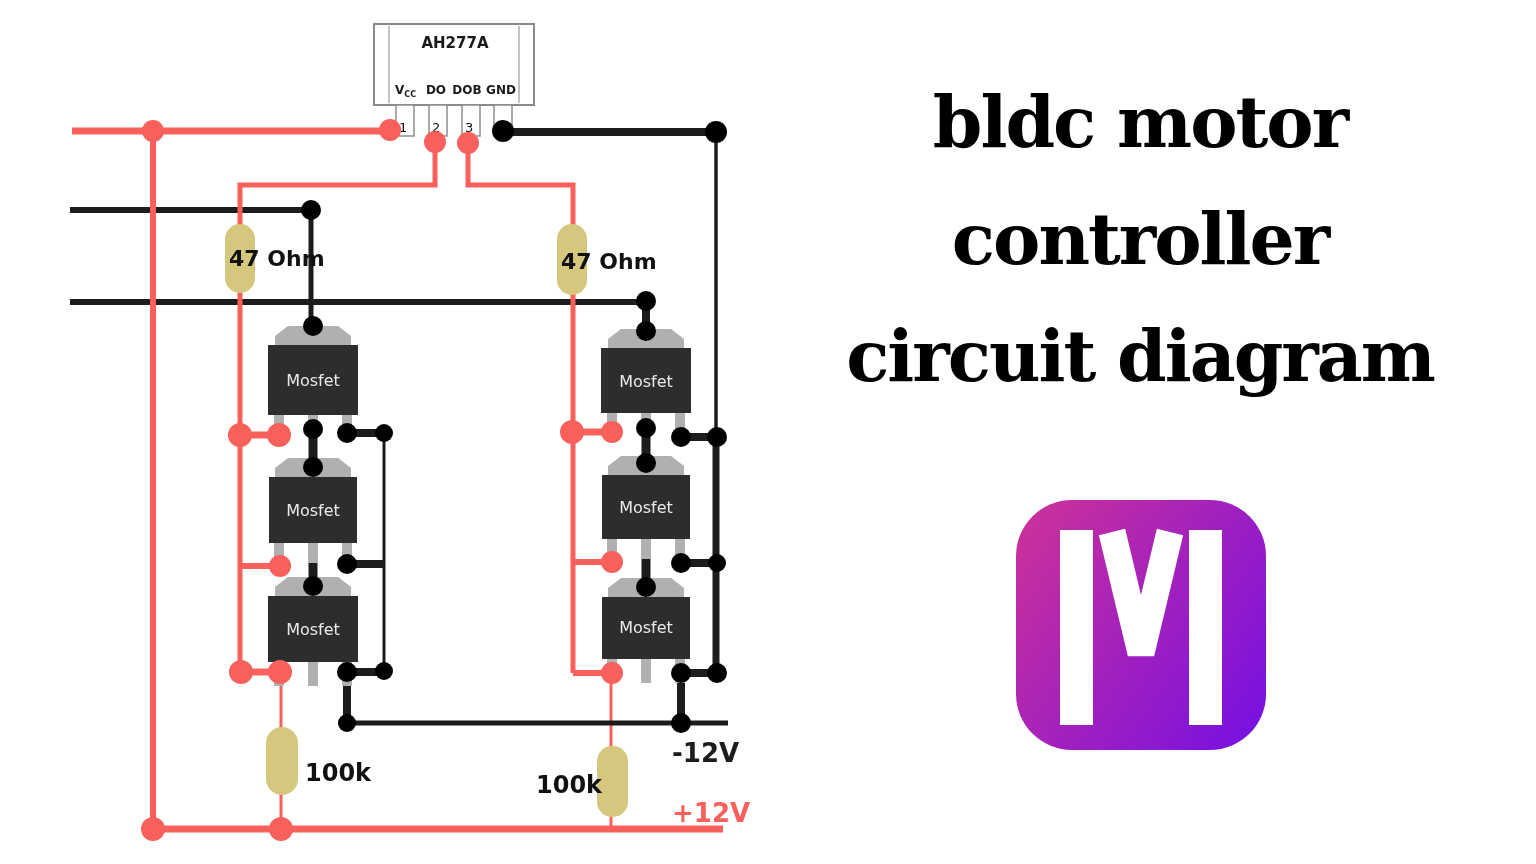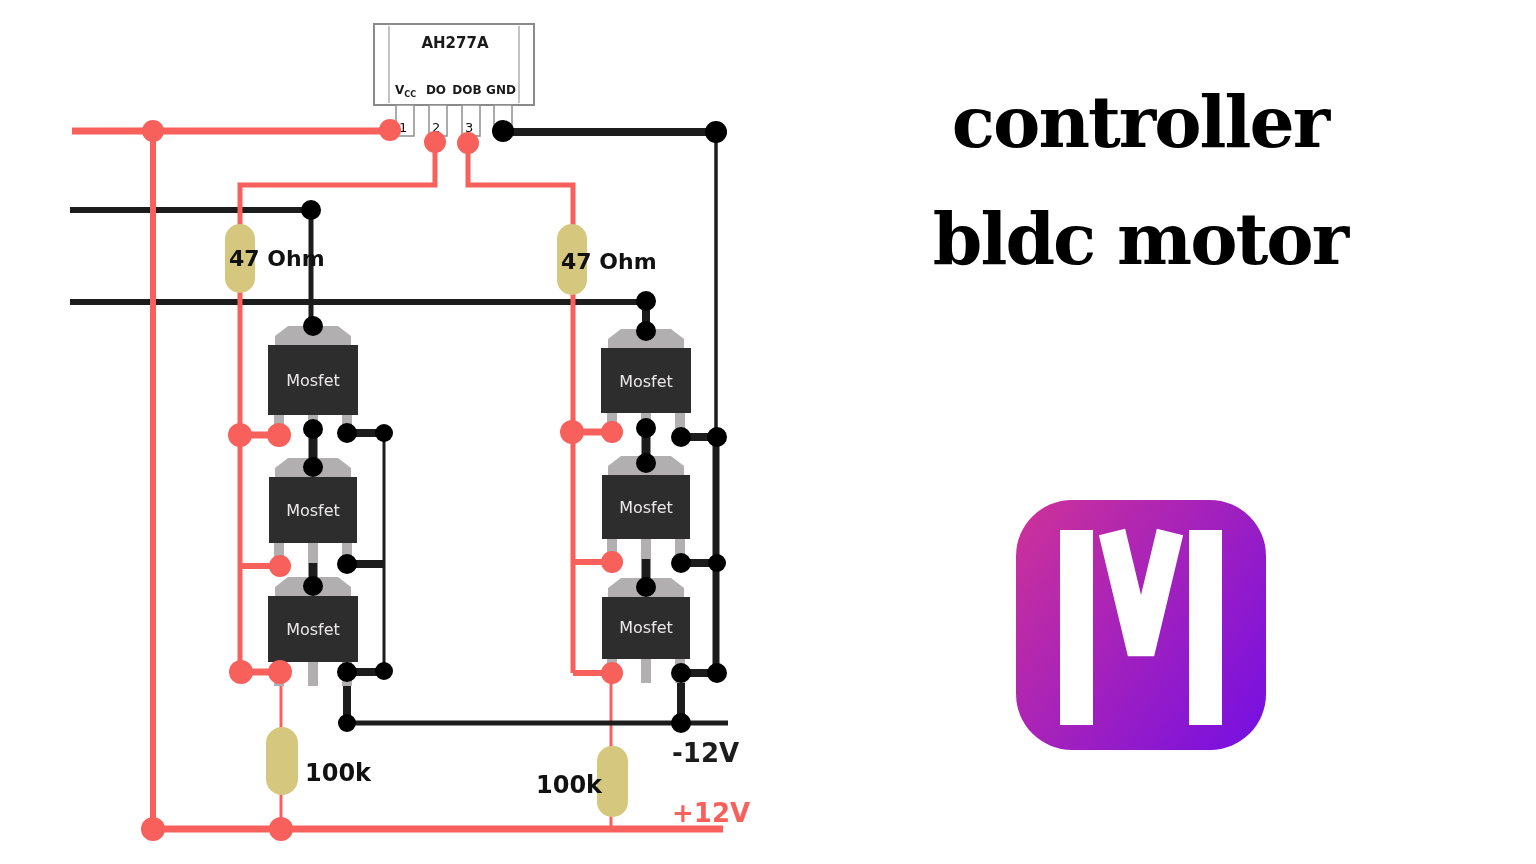--- a/index.html
+++ b/index.html
@@ -214,22 +214,23 @@
     <circle class="dr" cx="612" cy="673" r="11"></circle>
     <circle class="dr" cx="153" cy="829" r="12"></circle>
     <circle class="dr" cx="281" cy="829" r="12"></circle>
   </g>
 
   <text class="raildark" x="672" y="762" font-size="26">-12V</text>
   <text class="railred" x="672" y="822" font-size="26">+12V</text>
 </svg>
 
 <div class="title-block">
+  <div>bldc motor</div>
   <div>controller</div>
-  <div>bldc motor</div>
+  <div>circuit diagram</div>
 </div>
 
 <svg class="logo-svg" width="250" height="250" viewBox="0 0 250 250">
   <defs>
     <linearGradient id="lg" x1="0" y1="0.15" x2="1" y2="0.85">
       <stop class="gstop1" offset="0"></stop>
       <stop class="gstop2" offset="1"></stop>
     </linearGradient>
   </defs>
   <rect x="0" y="0" width="250" height="250" rx="56" fill="url(#lg)"></rect>

